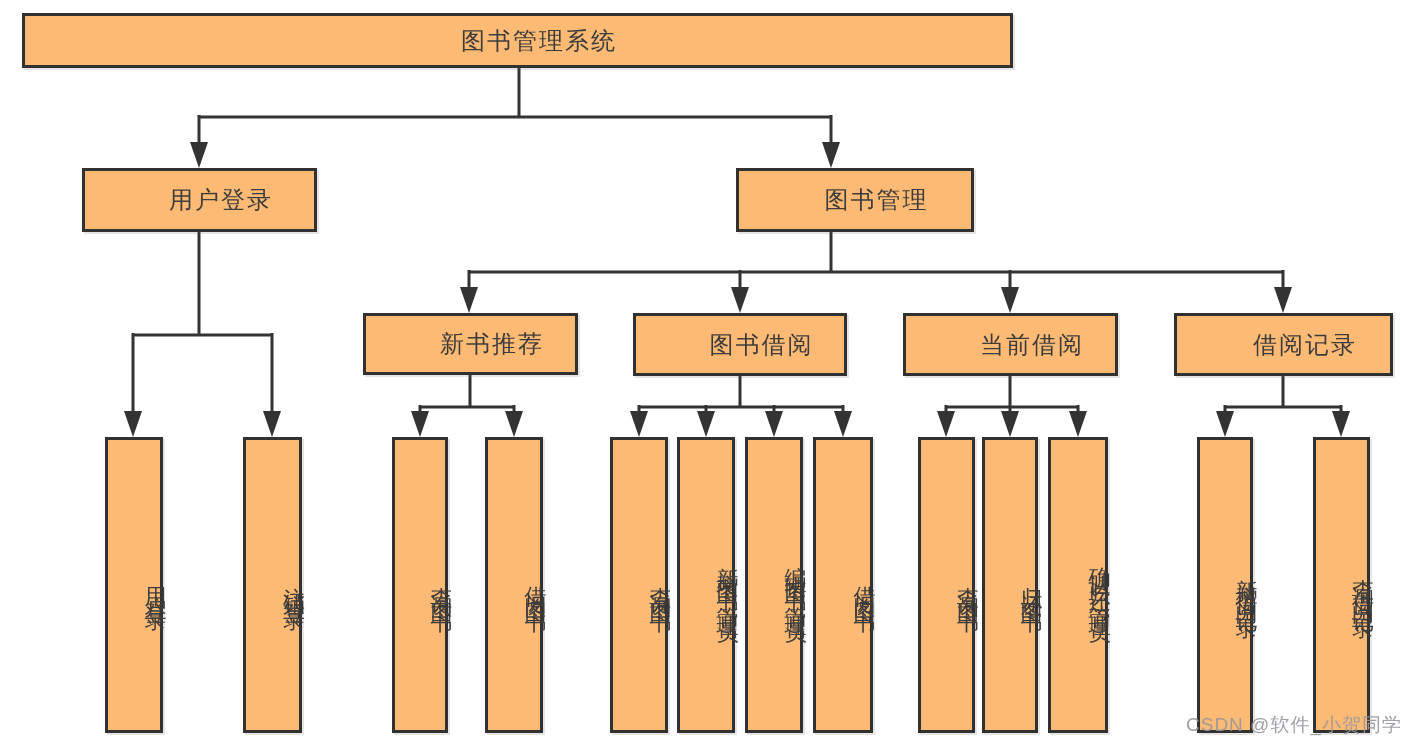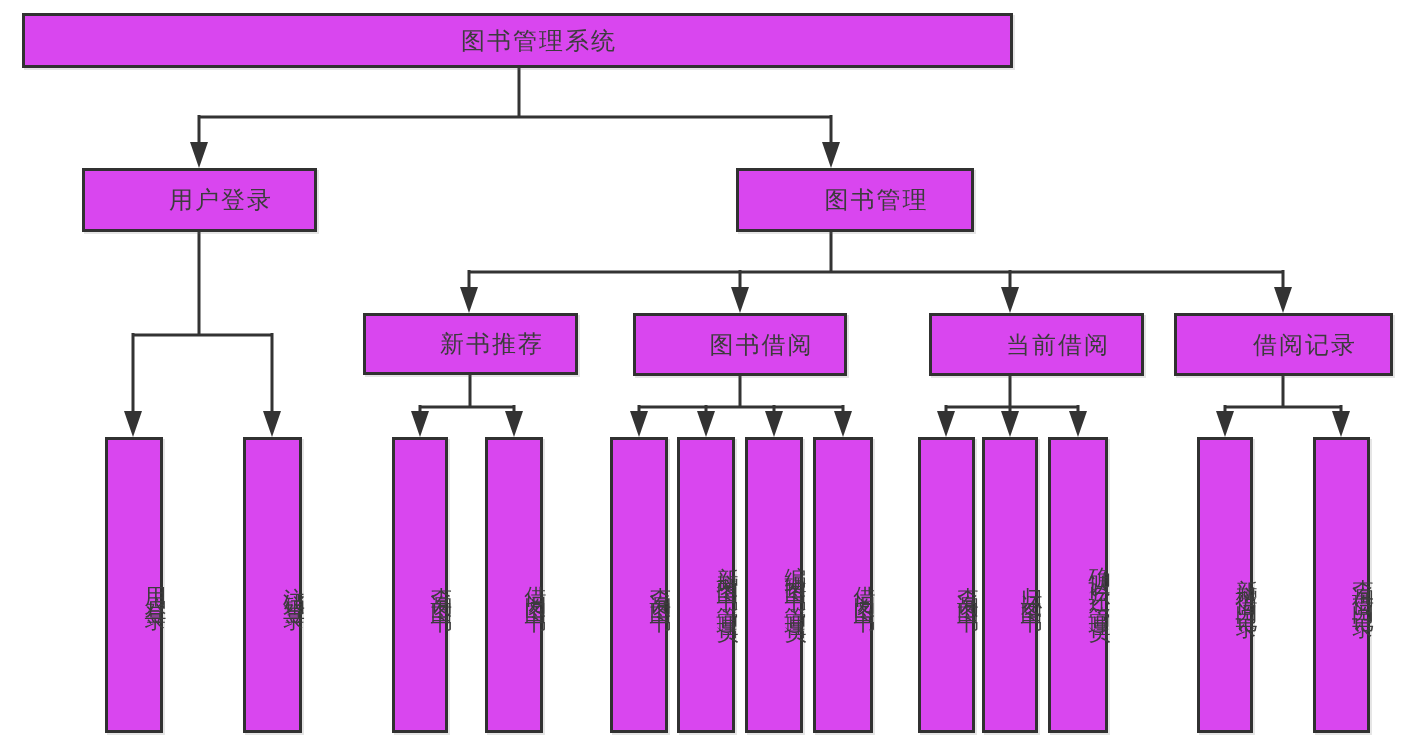--- a/index.html
+++ b/index.html
@@ -19,21 +19,21 @@
   }
   .wire {
     stroke: #333333;
     stroke-width: 3;
     fill: none;
   }
   .arrowhead { fill: #333333; stroke: none; }
   .node {
     position: absolute;
     box-sizing: border-box;
-    background: #d946ef;
+    background: #fdba74;
     border: 3px solid #313131;
     display: flex;
     align-items: center;
     justify-content: center;
     color: #3c3c3c;
     z-index: 2;
     box-shadow: 2px 2px 0 rgba(110,110,110,0.18);
     padding-left: 43px;
   }
   .node.h { font-size: 24px; letter-spacing: 2px; white-space: nowrap; }
@@ -43,21 +43,21 @@
     letter-spacing: 8px;
     line-height: 1;
     white-space: nowrap;
   }
   
   .pos-root        { left: 22px;   top: 13px;  width: 991px; height: 55px; }
   .pos-user-login  { left: 82px;   top: 168px; width: 235px; height: 64px; }
   .pos-book-mgmt   { left: 712px;  top: 168px; width: 238px; height: 64px; margin-left: 24px; }
   .pos-new-book    { left: 363px;  top: 313px; width: 215px; height: 62px; }
   .pos-book-borrow { left: 633px;  top: 313px; width: 214px; height: 63px; }
-  .pos-current     { left: 929px;  top: 313px; width: 215px; height: 63px; }
+  .pos-current     { left: 903px;  top: 313px; width: 215px; height: 63px; }
   .pos-records     { left: 1174px; top: 313px; width: 219px; height: 63px; }
   
   .leaf { top: 437px; height: 296px; }
   .pos-lf0  { left: 105px;  width: 58px; }
   .pos-lf1  { left: 243px;  width: 59px; }
   .pos-lf2  { left: 392px;  width: 56px; }
   .pos-lf3  { left: 485px;  width: 58px; }
   .pos-lf4  { left: 610px;  width: 58px; }
   .pos-lf5  { left: 677px;  width: 58px; }
   .pos-lf6  { left: 745px;  width: 58px; }
@@ -169,13 +169,14 @@
   <div class="node v leaf pos-lf10">
     <span>确认归还（管理员）</span>
   </div>
   <div class="node v leaf pos-lf11">
     <span>新增借阅记录</span>
   </div>
   <div class="node v leaf pos-lf12">
     <span>查询借阅记录</span>
   </div>
 
+  <div class="watermark">CSDN @软件_小贺同学</div>
 </div>
 
 </body></html>

